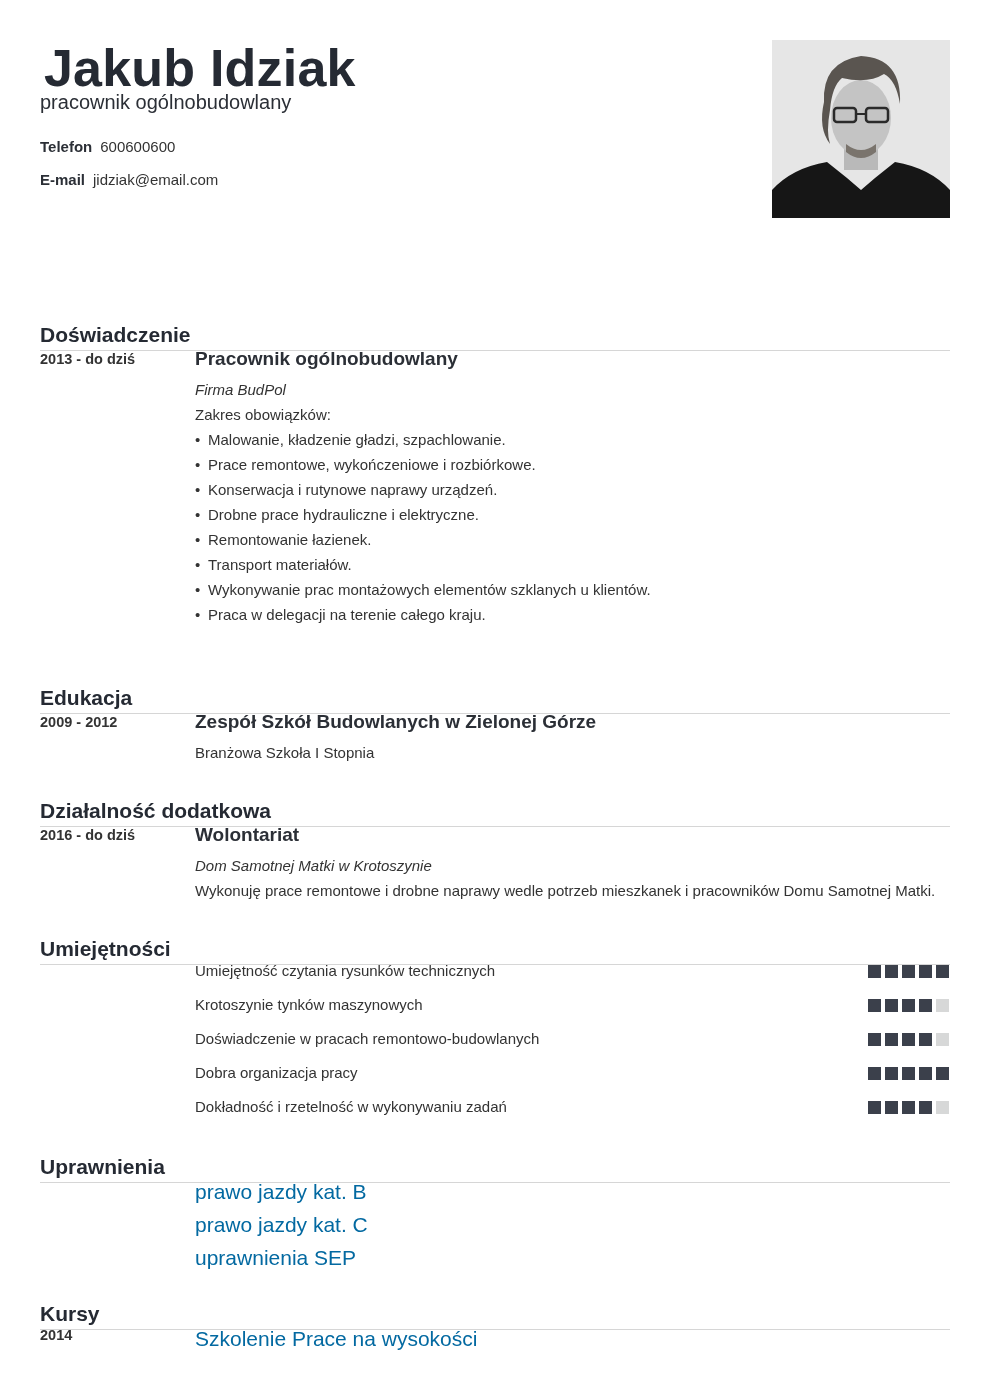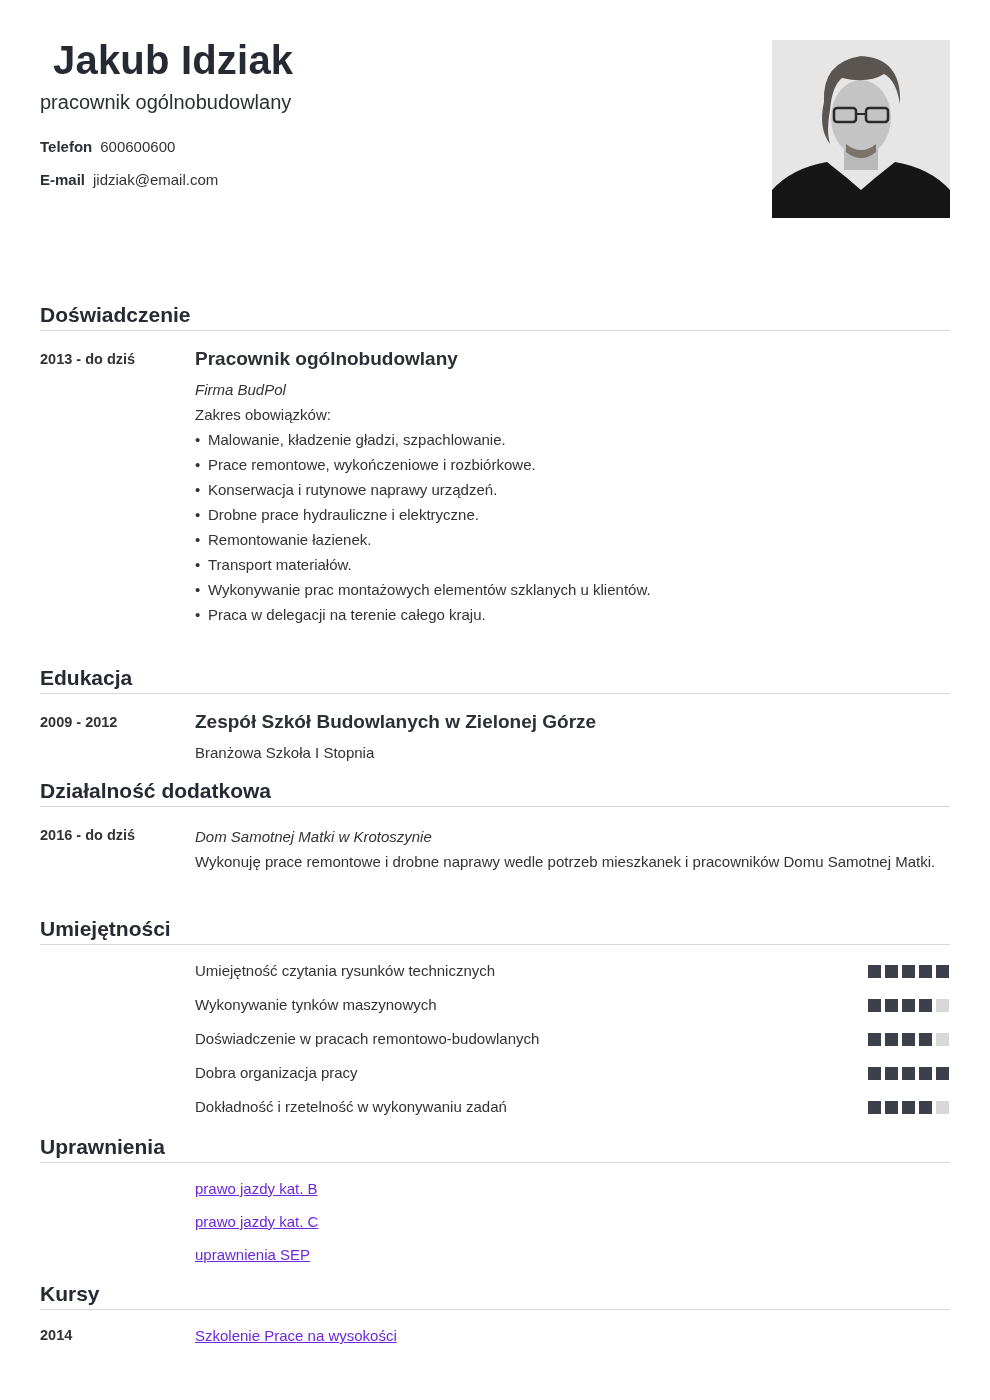--- a/index.html
+++ b/index.html
@@ -1,47 +1,47 @@
 <!DOCTYPE html>
 <html><head>
 <meta charset="utf-8">
 <style>
   * { box-sizing: border-box; margin: 0; padding: 0; }
   html, body { width: 990px; height: 1400px; background: #ffffff; }
   body { font-family: "Liberation Sans", sans-serif; color: #2b2f36; position: relative; }
   .page { position: relative; width: 990px; height: 1400px; padding: 0 40px; }
 
   .header { position: relative; height: 218px; }
-  .name { position: absolute; left: 13px; top: 38px; font-size: 40px; font-weight: bold; color: #252a33; letter-spacing: 0.2px; }
+  .name { position: absolute; left: 4px; top: 38px; font-size: 52px; font-weight: bold; color: #252a33; letter-spacing: 0.2px; }
   .title { position: absolute; left: 0; top: 91px; font-size: 20px; color: #2b2f36; }
   .contact { position: absolute; left: 0; font-size: 15px; color: #333; }
   .contact .lbl { font-weight: bold; margin-right: 8px; color: #2b2f36; }
   .contact.phone { top: 138px; text-align: center; }
   .contact.email { top: 171px; }
   .photo { position: absolute; right: 0; top: 40px; width: 178px; height: 178px; background: #e8e8e8; overflow: hidden; }
 
   .summary { position: absolute; left: 40px; top: 239px; width: 910px; font-size: 15px; line-height: 25px; color: #333; }
 
-  .section-title { position: absolute; left: 40px; width: 910px; font-size: 21px; font-weight: bold; color: #252a33; padding-bottom: 3px; border-bottom: 1px solid #d6d6d6; }
+  .section-title { position: absolute; left: 40px; width: 910px; font-size: 21px; font-weight: bold; color: #252a33; padding-bottom: 3px; border-bottom: 1px solid #d6d6d6; margin-top: 20px; }
 
   .date { position: absolute; left: 40px; font-size: 14.5px; font-weight: bold; color: #333; }
   .entry { position: absolute; left: 195px; width: 755px; font-size: 15px; color: #333; }
   .entry .etitle { font-size: 19px; font-weight: bold; color: #2b2f36; margin-bottom: 7px; }
   .entry .line { line-height: 25px; }
   .entry .italic { font-style: italic; }
   .entry ul { list-style: none; }
   .entry li { line-height: 25px; padding-left: 13px; position: relative; }
   .entry li::before { content: "\2022"; position: absolute; left: 0; top: 0; }
 
   .skill { position: absolute; left: 195px; width: 755px; font-size: 15px; color: #333; height: 20px; }
   .skill .bar { position: absolute; right: 1px; top: 3px; display: flex; gap: 4px; }
   .skill .sq { width: 13px; height: 13px; background: #3b404b; }
   .skill .sq.off { background: #d7d8d8; }
 
-  .plain { position: absolute; left: 195px; font-size: 15px; color: #6d28d9; text-decoration: underline; }
+  .plain { position: absolute; left: 195px; font-size: 21px; color: #0369a1; }
 </style>
 </head>
 <body>
 
 <div class="page">
 
   <div class="header">
     <div class="name">Jakub Idziak</div>
     <div class="title">pracownik ogólnobudowlany</div>
     <div class="contact phone">
@@ -87,37 +87,38 @@
   <div class="section-title" style="top:666px;">Edukacja</div>
   <div class="date" style="top:714px;">2009 - 2012</div>
   <div class="entry" style="top:711px;">
     <div class="etitle">Zespół Szkół Budowlanych w Zielonej Górze</div>
     <div class="line">Branżowa Szkoła I Stopnia</div>
   </div>
 
   <div class="section-title" style="top:779px;">Działalność dodatkowa</div>
   <div class="date" style="top:827px;">2016 - do dziś</div>
   <div class="entry" style="top:824px;">
+    <div class="etitle">Wolontariat</div>
     <div class="line italic">Dom Samotnej Matki w Krotoszynie</div>
     <div class="line">Wykonuję prace remontowe i drobne naprawy wedle potrzeb mieszkanek i pracowników Domu Samotnej Matki.</div>
   </div>
 
   <div class="section-title" style="top:917px;">Umiejętności</div>
   <div class="skill" style="top:962px;">
     <span>Umiejętność czytania rysunków technicznych</span>
     <div class="bar">
         <span class="sq" style="background: rgb(59, 64, 75);"></span>
         <span class="sq" style="background: rgb(59, 64, 75);"></span>
         <span class="sq" style="background: rgb(59, 64, 75);"></span>
         <span class="sq" style="background: rgb(59, 64, 75);"></span>
         <span class="sq" style="background: rgb(59, 64, 75);"></span>
       </div>
   </div>
   <div class="skill" style="top:996px;">
-    <span>Wykonywanie tynków maszynowych</span>
+    <span>Krotoszynie tynków maszynowych</span>
     <div class="bar">
         <span class="sq" style="background: rgb(59, 64, 75);"></span>
         <span class="sq" style="background: rgb(59, 64, 75);"></span>
         <span class="sq" style="background: rgb(59, 64, 75);"></span>
         <span class="sq" style="background: rgb(59, 64, 75);"></span>
         <span class="sq off" style="background: rgb(215, 216, 216);"></span>
       </div>
   </div>
   <div class="skill" style="top:1030px;">
     <span>Doświadczenie w pracach remontowo-budowlanych</span>

